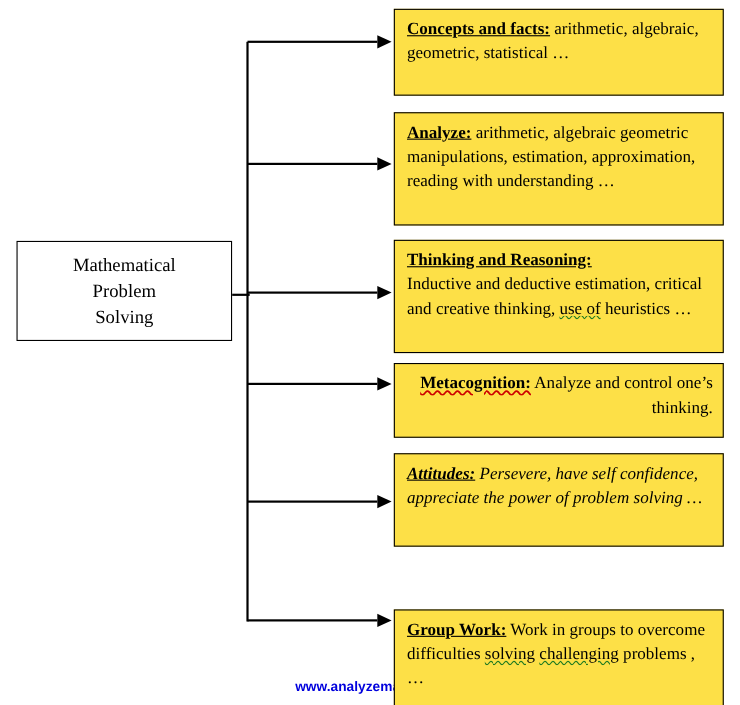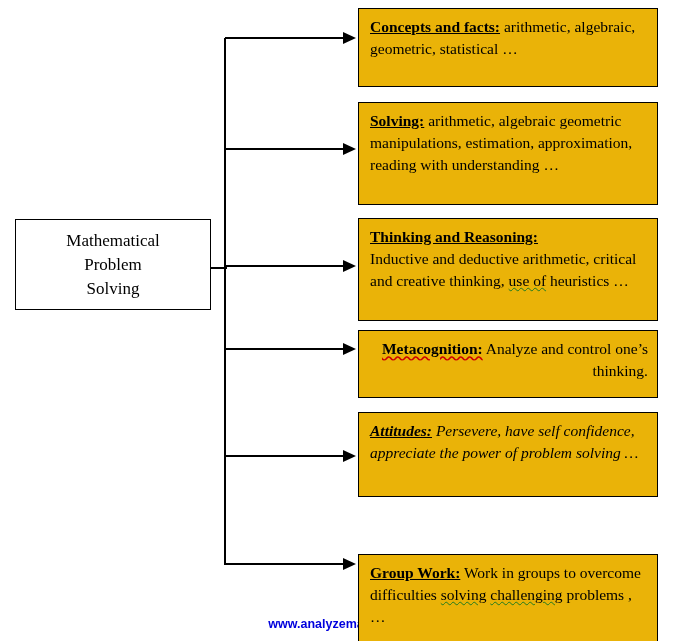--- a/index.html
+++ b/index.html
@@ -40,21 +40,21 @@
     white-space: nowrap;
   }
 
   
   .node-box {
     position: absolute;
     left: 358px;
     width: 300px;
     border: 1px solid #000000;
     box-sizing: border-box;
-    background: #eab308;
+    background: #fde047;
     z-index: 3;
     padding: 7px 9px 4px 11px;
   }
   .node-text {
     font-size: 15.5px;
     line-height: 22px;
     color: #000000;
     margin: 0;
   }
   .node-title {
@@ -148,25 +148,25 @@
   <div class="arrow-head" style="left:343px; top:450px;"></div>
 
   <div class="branch" style="top:563px; width:118px;"></div>
   <div class="arrow-head" style="left:343px; top:558px;"></div>
 
   <div class="node-box" style="top:8px; height:79px;">
     <p class="node-text"><span class="node-title">Concepts and facts:</span><span> arithmetic, algebraic, geometric, statistical …</span></p>
   </div>
 
   <div class="node-box" style="top:102px; height:103px;">
-    <p class="node-text"><span class="node-title">Solving:</span><span> arithmetic, algebraic geometric manipulations, estimation, approximation, reading with understanding …</span></p>
+    <p class="node-text"><span class="node-title">Analyze:</span><span> arithmetic, algebraic geometric manipulations, estimation, approximation, reading with understanding …</span></p>
   </div>
 
   <div class="node-box" style="top:218px; height:103px;">
-    <p class="node-text"><span class="node-title">Thinking and Reasoning:</span><br><span>Inductive and deductive arithmetic, critical and creative thinking, </span><span class="sq-green">use  of</span><span> heuristics …</span></p>
+    <p class="node-text"><span class="node-title">Thinking and Reasoning:</span><br><span>Inductive and deductive estimation, critical and creative thinking, </span><span class="sq-green">use  of</span><span> heuristics …</span></p>
   </div>
 
   <div class="node-box" style="top:330px; height:68px;text-align:right;">
     <p class="node-text"><span class="node-title title-red-sq">Metacognition:</span><span> Analyze and control one’s thinking.</span></p>
   </div>
 
   <div class="node-box" style="top:412px; height:85px;font-style:italic;">
     <p class="node-text"><span class="node-title">Attitudes:</span><span> Persevere, have self confidence, appreciate the power of problem solving …</span></p>
   </div>
 

